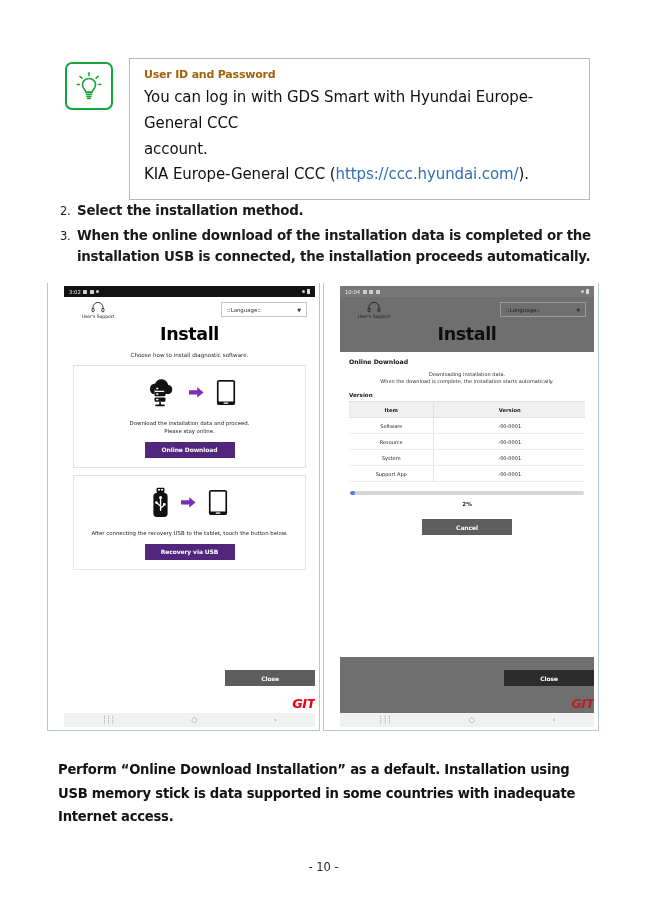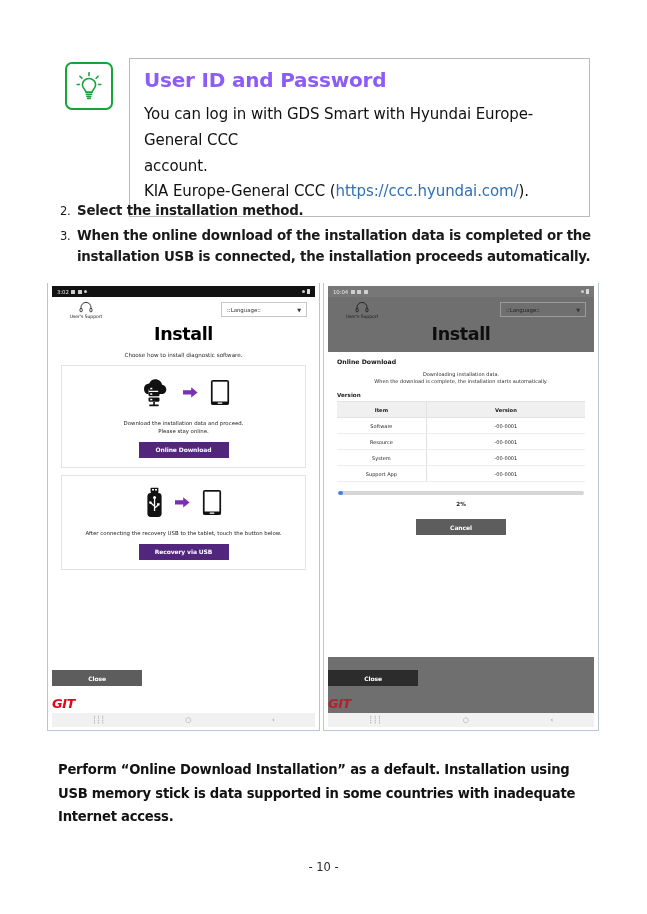--- a/index.html
+++ b/index.html
@@ -39,25 +39,25 @@
   }
   .callout-body {
     margin-left: 16px;
     flex: 1 1 auto;
     border: 1px solid #b9b9b9;
     box-sizing: border-box;
     padding: 9px 12px 11px 14px;
     min-height: 98px;
   }
   .callout-title {
-    color: #8b5cf6;
-    font-weight: bold;
-    font-size: 20px;
+    color: #a16207;
+    font-weight: bold;
+    font-size: 11px;
     letter-spacing: -0.2px;
-    margin-bottom: 10px;
+    margin-bottom: 4px;
   }
   .callout-line {
     font-size: 15px;
     line-height: 1.72;
     letter-spacing: -0.1px;
     color: #111;
   }
   .callout-link {
     color: #2f6fb5;
   }
@@ -115,21 +115,21 @@
     color: #141414;
   }
   .fig-shot {
     flex: 1 1 auto;
     border: 1px solid #b9c6d8;
     border-top: none;
     box-sizing: border-box;
     background: #fff;
     position: relative;
     overflow: hidden;
-    padding: 3px 4px 3px 4px;
+    padding: 3px 4px 3px 16px;
   }
   .tablet {
     width: 100%;
     height: 100%;
     position: relative;
     display: flex;
     flex-direction: column;
     background: #fff;
     overflow: hidden;
   }
@@ -244,21 +244,21 @@
     margin-top: 7px;
   }
   .btn-gray {
     background: #5d5d5d;
     width: 90px;
     height: 16px;
   }
   .bottom-area {
     margin-top: auto;
     flex: 0 0 auto;
-    text-align: left;
+    text-align: right;
     padding-bottom: 2px;
   }
   .close-wrap { padding-top: 9px; }
   .git-logo {
     font-size: 13px;
     font-weight: bold;
     font-style: italic;
     color: #e3051b;
     letter-spacing: -0.5px;
     margin-top: 10px;

